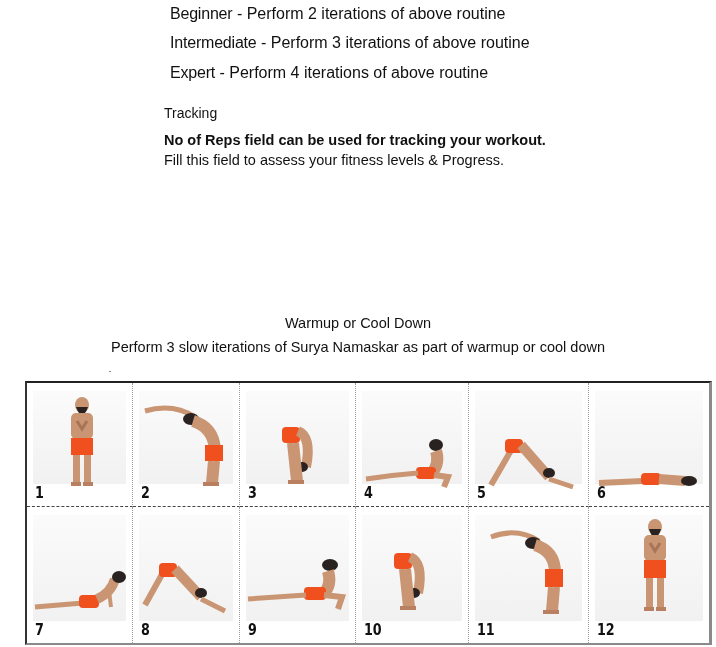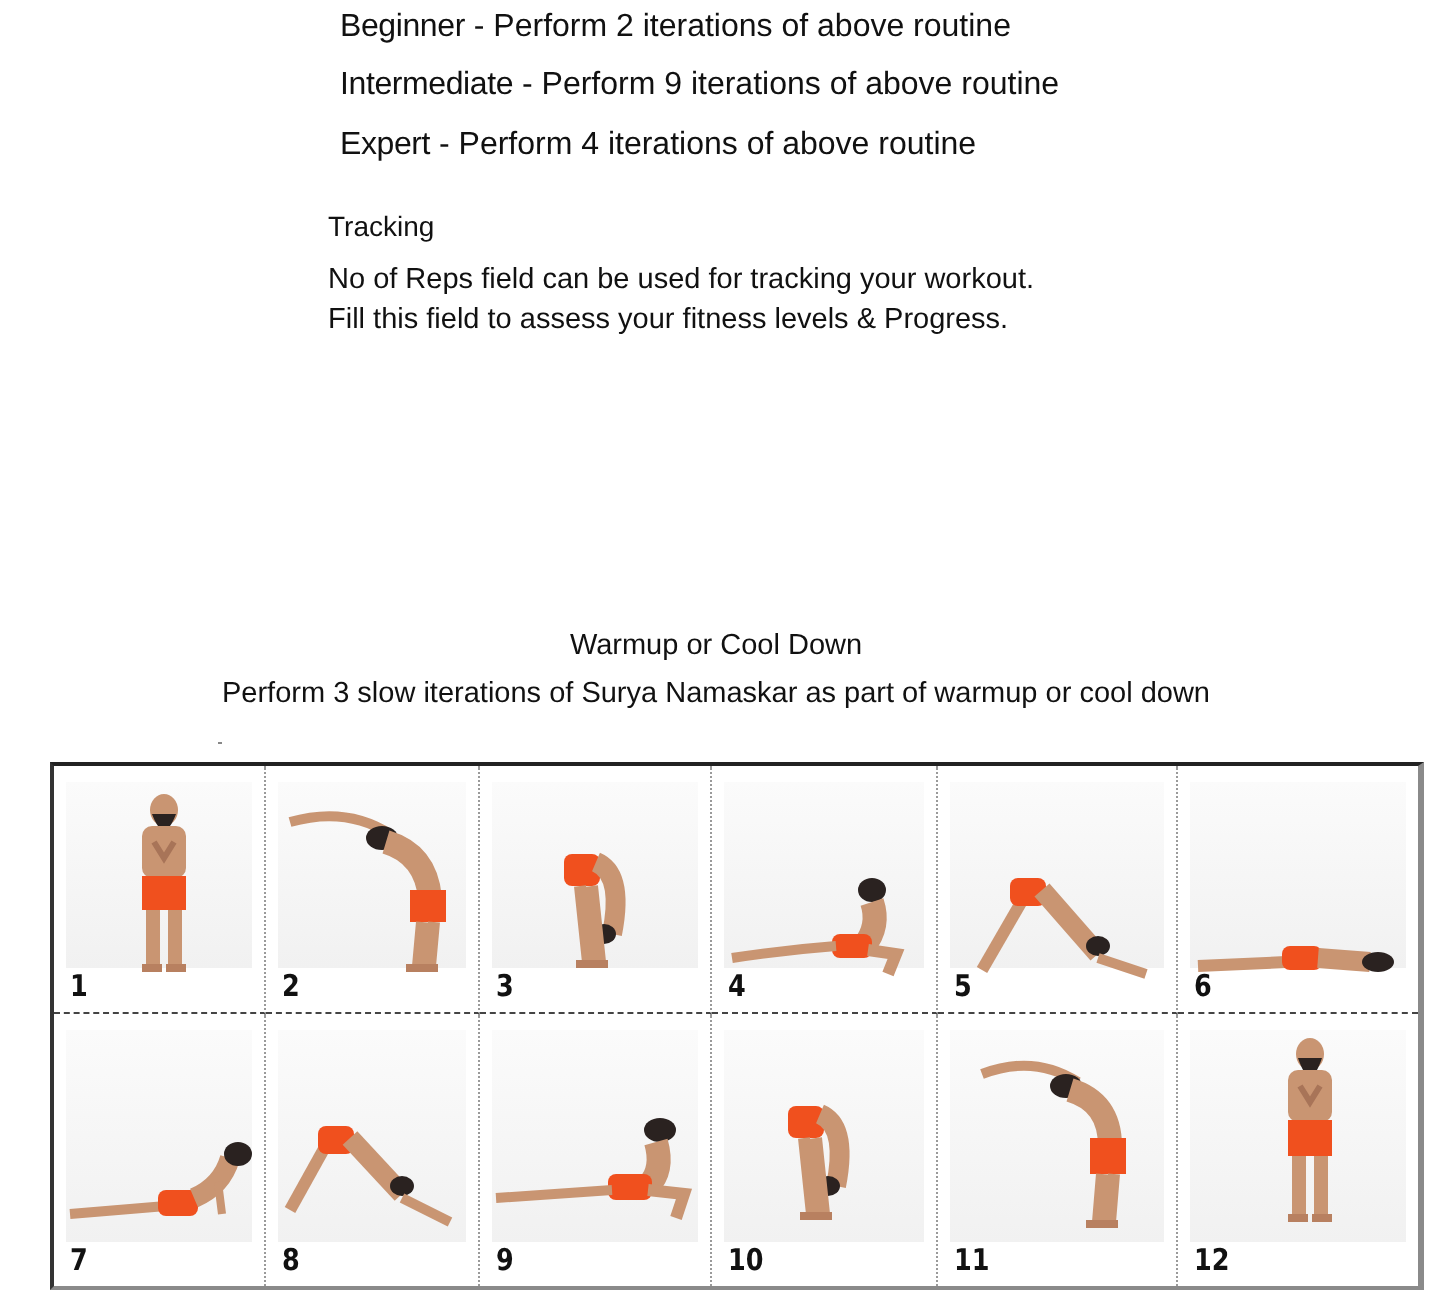--- a/index.html
+++ b/index.html
@@ -40,28 +40,28 @@
     .cell svg { position: absolute; left: 0; top: 0; }
     .dot { position: absolute; left: 109px; top: 371px; width: 2px; height: 1px; background: #888; }
   </style>
 </head>
 <body>
 
 <div class="level" style="left:170px; top:5px;">
   <span class="lname">Beginner</span><span> - Perform 2 iterations of above routine</span>
 </div>
 <div class="level" style="left:170px; top:34px;">
-  <span class="lname">Intermediate</span><span> - Perform 9 iterations of above routine</span>
+  <span class="lname">Intermediate</span><span> - Perform 3 iterations of above routine</span>
 </div>
 <div class="level" style="left:170px; top:64px;">
   <span class="lname">Expert</span><span> - Perform 4 iterations of above routine</span>
 </div>
 
 <div class="sec-title" style="left:164px; top:105px;">Tracking</div>
-<div class="para" style="left:164px; top:130px;">No of Reps field  can be used for tracking your workout.</div>
+<div class="para" style="left:164px; top:130px;font-weight:bold;">No of Reps field  can be used for tracking your workout.</div>
 <div class="para" style="left:164px; top:150px;">Fill this field to assess your fitness levels &amp; Progress.</div>
 
 <div class="center" style="top:315px;">Warmup or Cool Down</div>
 <div class="center" style="top:339px;">Perform 3 slow iterations of Surya Namaskar as part of warmup or cool down</div>
 <div class="dot"></div>
 
 <div class="grid" id="grid">
 
   <div class="cell row1">
     <div class="bg"></div>

